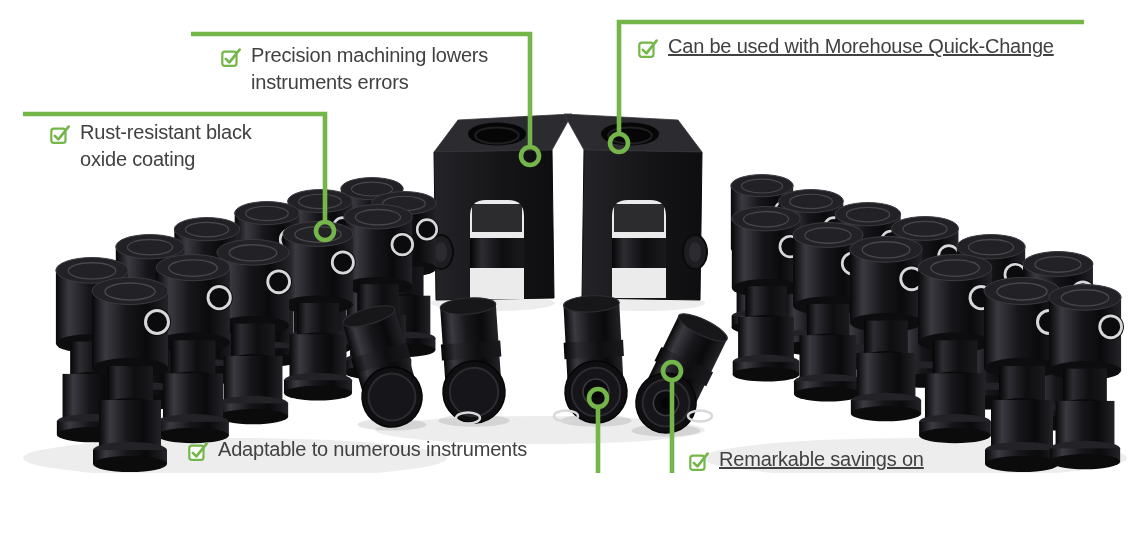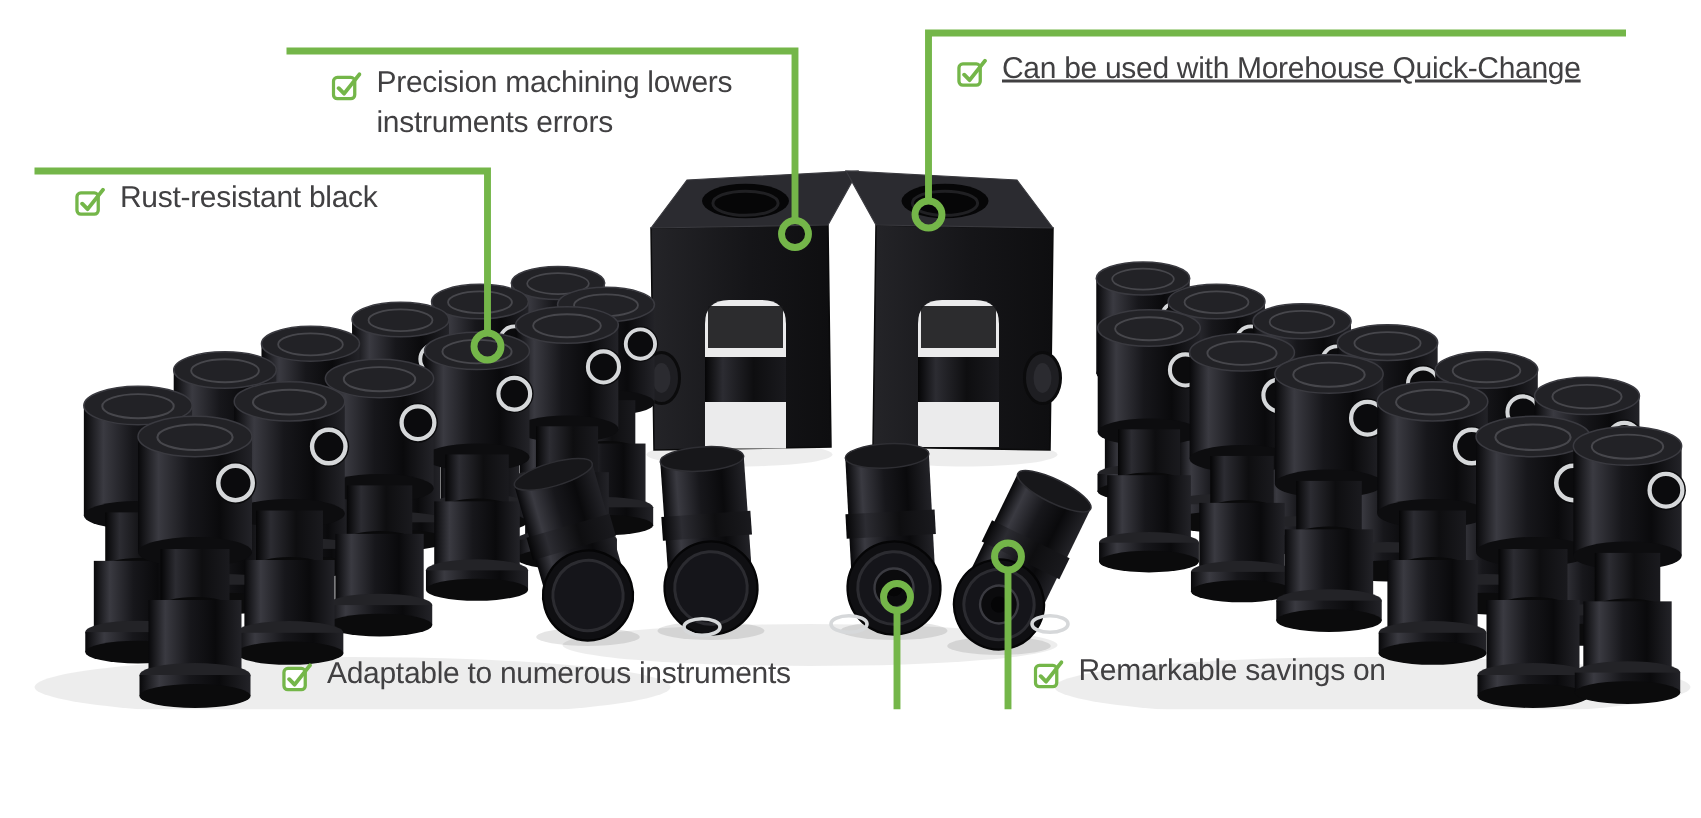--- a/index.html
+++ b/index.html
@@ -11,21 +11,21 @@
   .co{
     position:absolute;display:flex;align-items:flex-start;gap:10px;
     color:#414042;font-size:20px;line-height:27px;font-weight:500;
     letter-spacing:-0.2px;white-space:nowrap;z-index:5;
   }
   .co .cbx{flex:0 0 auto;margin-top:6px;width:20px;height:20px;display:block;}
   .co-rust{left:50px;top:119px;}
   .co-precision{left:221px;top:42px;}
   .co-quick{left:638px;top:33px;text-decoration:underline;}
   .co-adaptable{left:188px;top:436px;}
-  .co-savings{left:689px;top:434px;}
+  .co-savings{left:689px;top:446px;text-decoration:underline;}
 </style>
 </head>
 <body>
 
 <div class="stage">
 
   <svg class="layer" id="photo-svg" width="1134" height="545" viewBox="0 0 1134 545">
       <defs>
         <linearGradient id="gcyl" x1="0" y1="0" x2="1" y2="0">
           <stop offset="0%" stop-color="#08080a"></stop>
@@ -486,20 +486,21 @@
     </div>
   </div>
 
   <div class="co co-rust">
     <svg class="cbx" viewBox="0 0 20 20">
       <rect x="1.3" y="3.6" width="14.2" height="14.2" rx="2.6" fill="#ffffff" stroke="#74b649" stroke-width="2.2"></rect>
       <path d="M4.8 10.8 L8.4 14.4 L18.6 1.6" fill="none" stroke="#74b649" stroke-width="2.6" stroke-linecap="round" stroke-linejoin="round"></path>
     </svg>
     <div>
       <div>Rust-resistant black</div>
+      <div>oxide coating</div>
     </div>
   </div>
 
   <div class="co co-adaptable">
     <svg class="cbx" viewBox="0 0 20 20">
       <rect x="1.3" y="3.6" width="14.2" height="14.2" rx="2.6" fill="#ffffff" stroke="#74b649" stroke-width="2.2"></rect>
       <path d="M4.8 10.8 L8.4 14.4 L18.6 1.6" fill="none" stroke="#74b649" stroke-width="2.6" stroke-linecap="round" stroke-linejoin="round"></path>
     </svg>
     <div>
       <div>Adaptable to numerous instruments</div>

